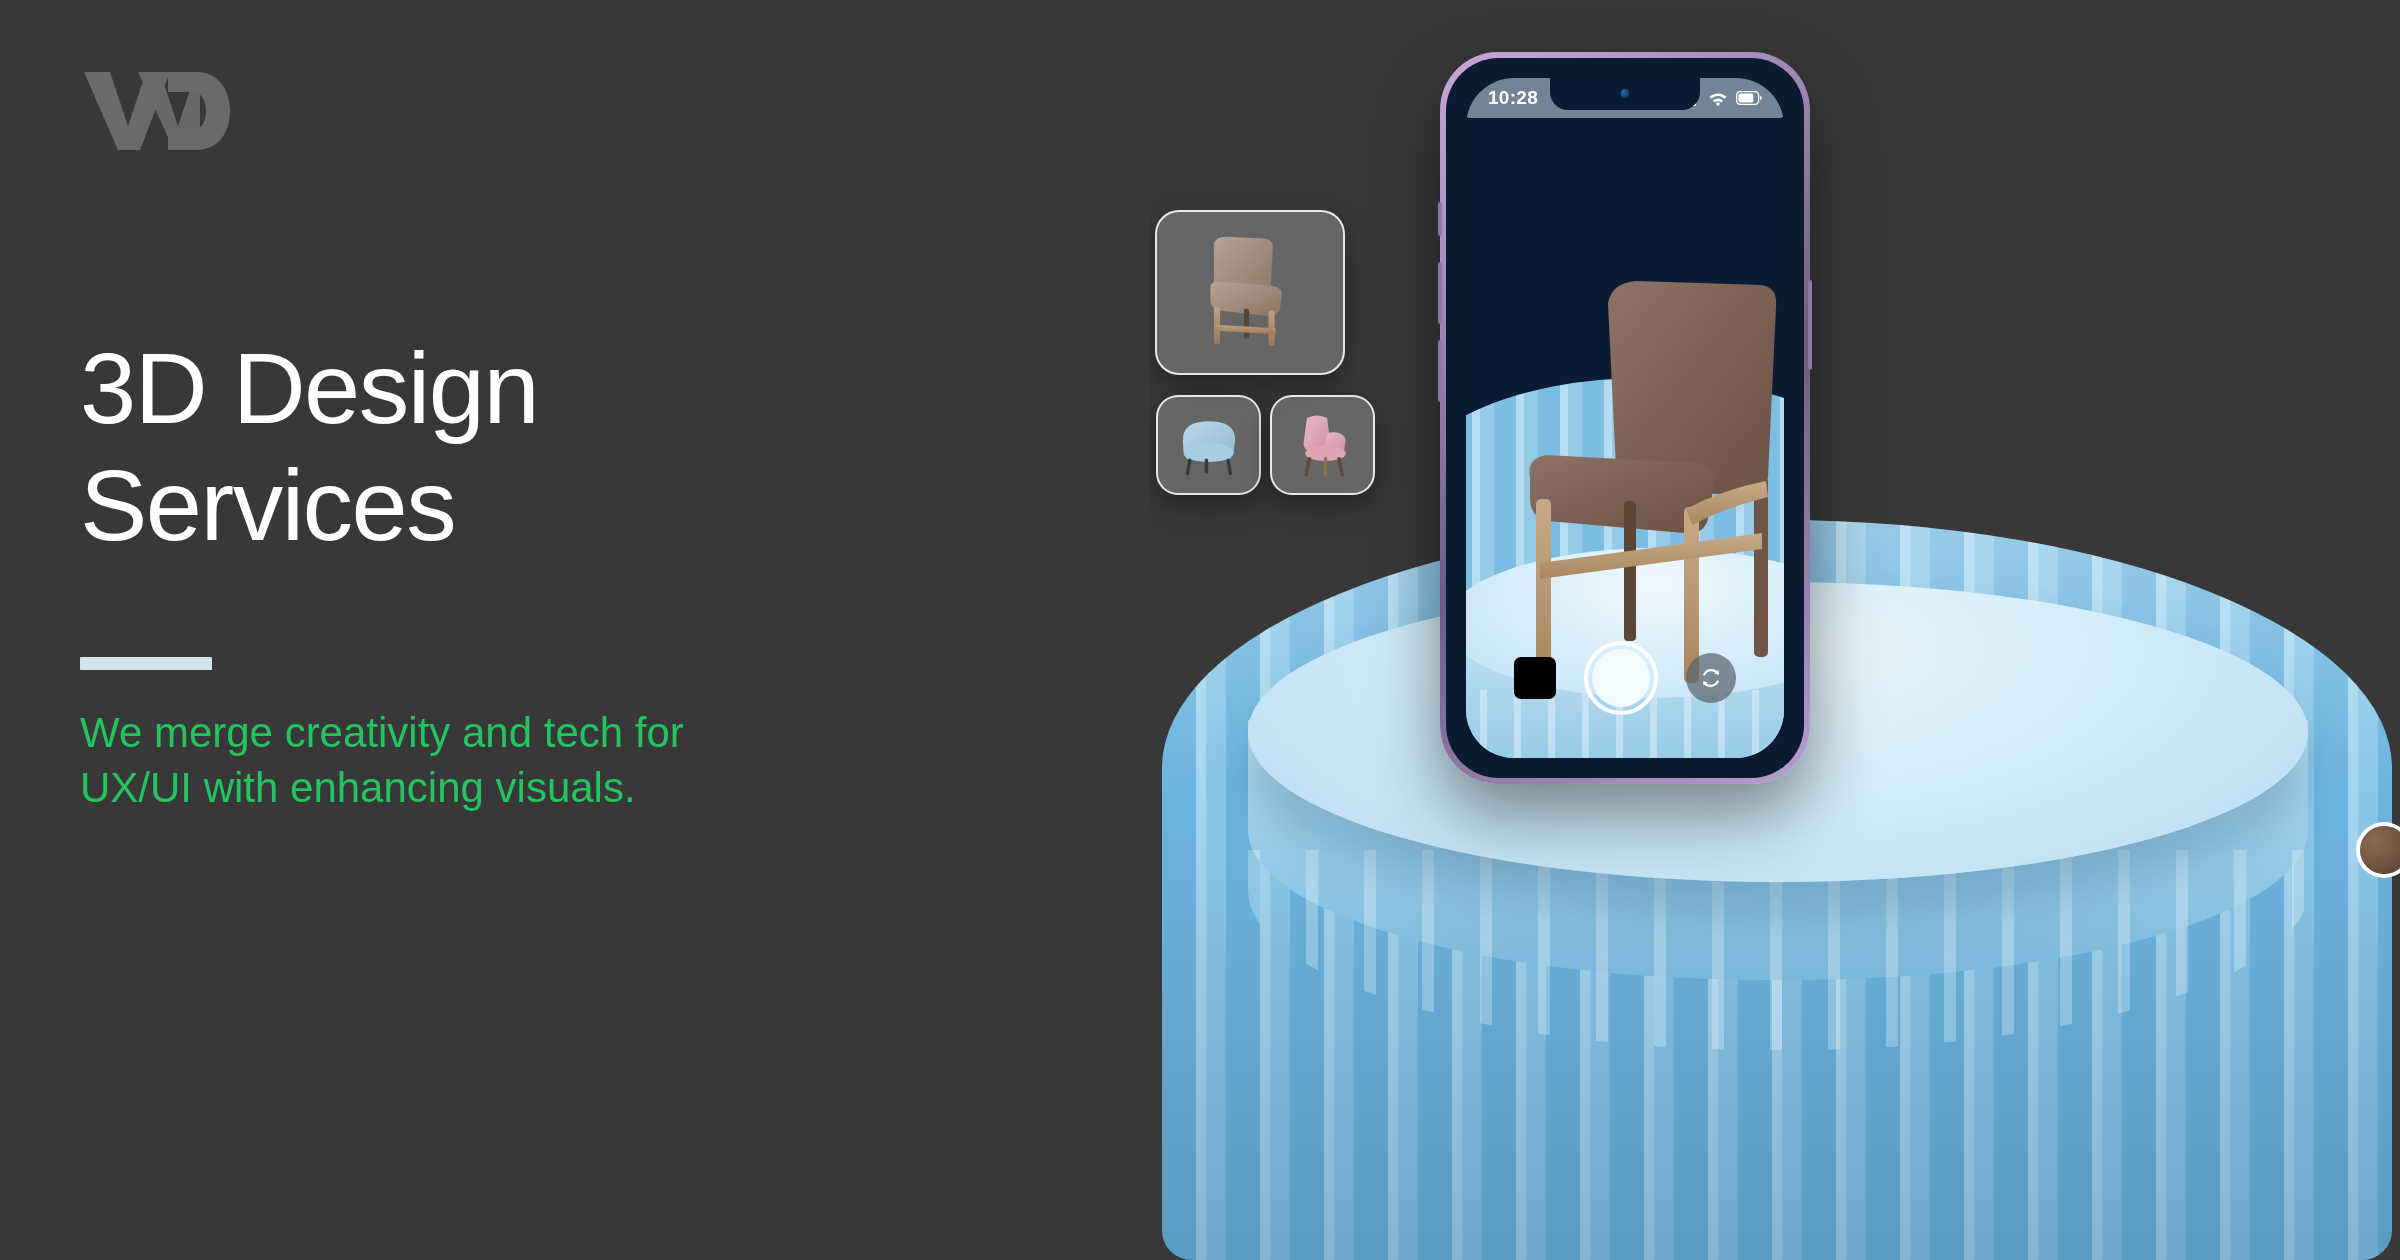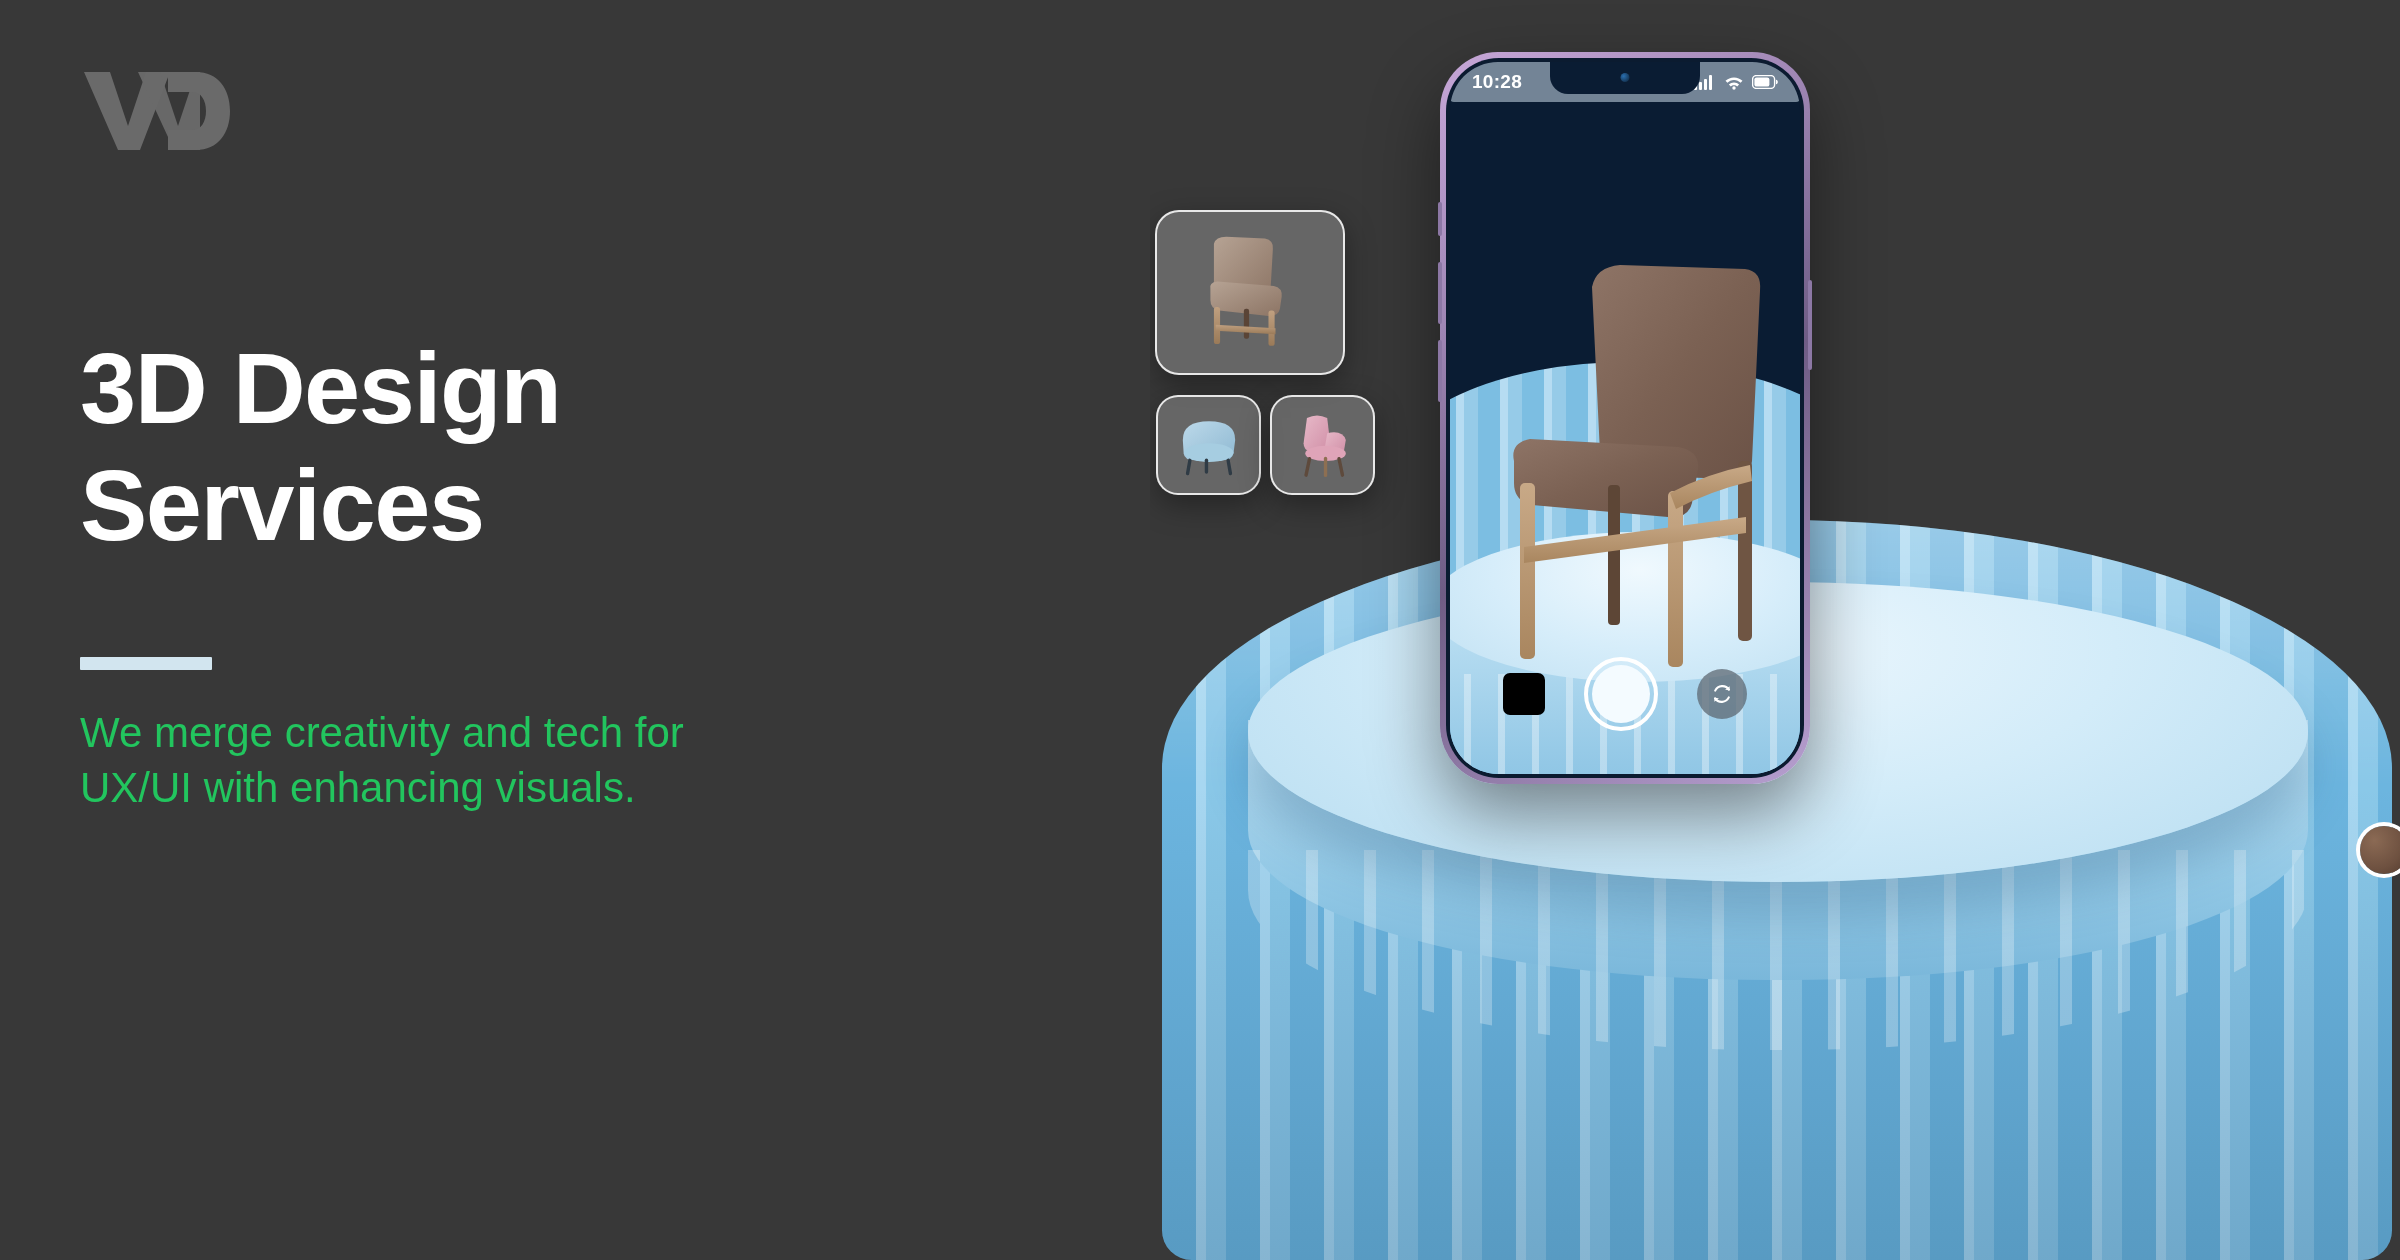--- a/index.html
+++ b/index.html
@@ -13,21 +13,21 @@
   
   .left-pane {
     position:absolute; left:0; top:0; width:1150px; height:1260px;
     z-index:40;
   }
   .logo {
     position:absolute; left:82px; top:68px; width:140px; height:80px;
   }
   .headline {
     position:absolute; left:80px; top:330px; width:900px;
-    color:#ffffff; font-weight:700; font-size:101px; line-height:1.16;
+    color:#ffffff; font-weight:400; font-size:101px; line-height:1.16;
     letter-spacing:-1.5px;
   }
   .headline .line { display:block; }
   .divider {
     position:absolute; left:80px; top:657px; width:132px; height:13px;
     background:#d2e5ef; border-radius:1px;
   }
   .subcopy {
     position:absolute; left:80px; top:705px; width:1000px;
     color:#22c55e; font-size:42px; line-height:1.31; font-weight:400;
@@ -83,21 +83,21 @@
   .phone {
     position:absolute; left:290px; top:52px; width:370px; height:732px;
     border-radius:58px;
     background:linear-gradient(145deg,#c7a7d8 0%, #9f86b4 28%, #6f5c84 55%, #b79fd0 100%);
     padding:6px;
     box-shadow:0 30px 70px rgba(0,0,0,.45);
     z-index:60;
   }
   .phone-inner {
     position:relative; width:100%; height:100%;
-    background:#0b1b30; border-radius:53px; padding:4px;
+    background:#0b1b30; border-radius:53px; padding:20px;
     overflow:hidden;
   }
   .screen {
     position:relative; width:100%; height:100%;
     background:#0a1c33; border-radius:48px; overflow:hidden;
   }
   .btn-side {
     position:absolute; background:#8d78a5; border-radius:3px; width:4px; z-index:61;
   }
   .btn-mute { left:-2px; top:150px; height:34px; }

